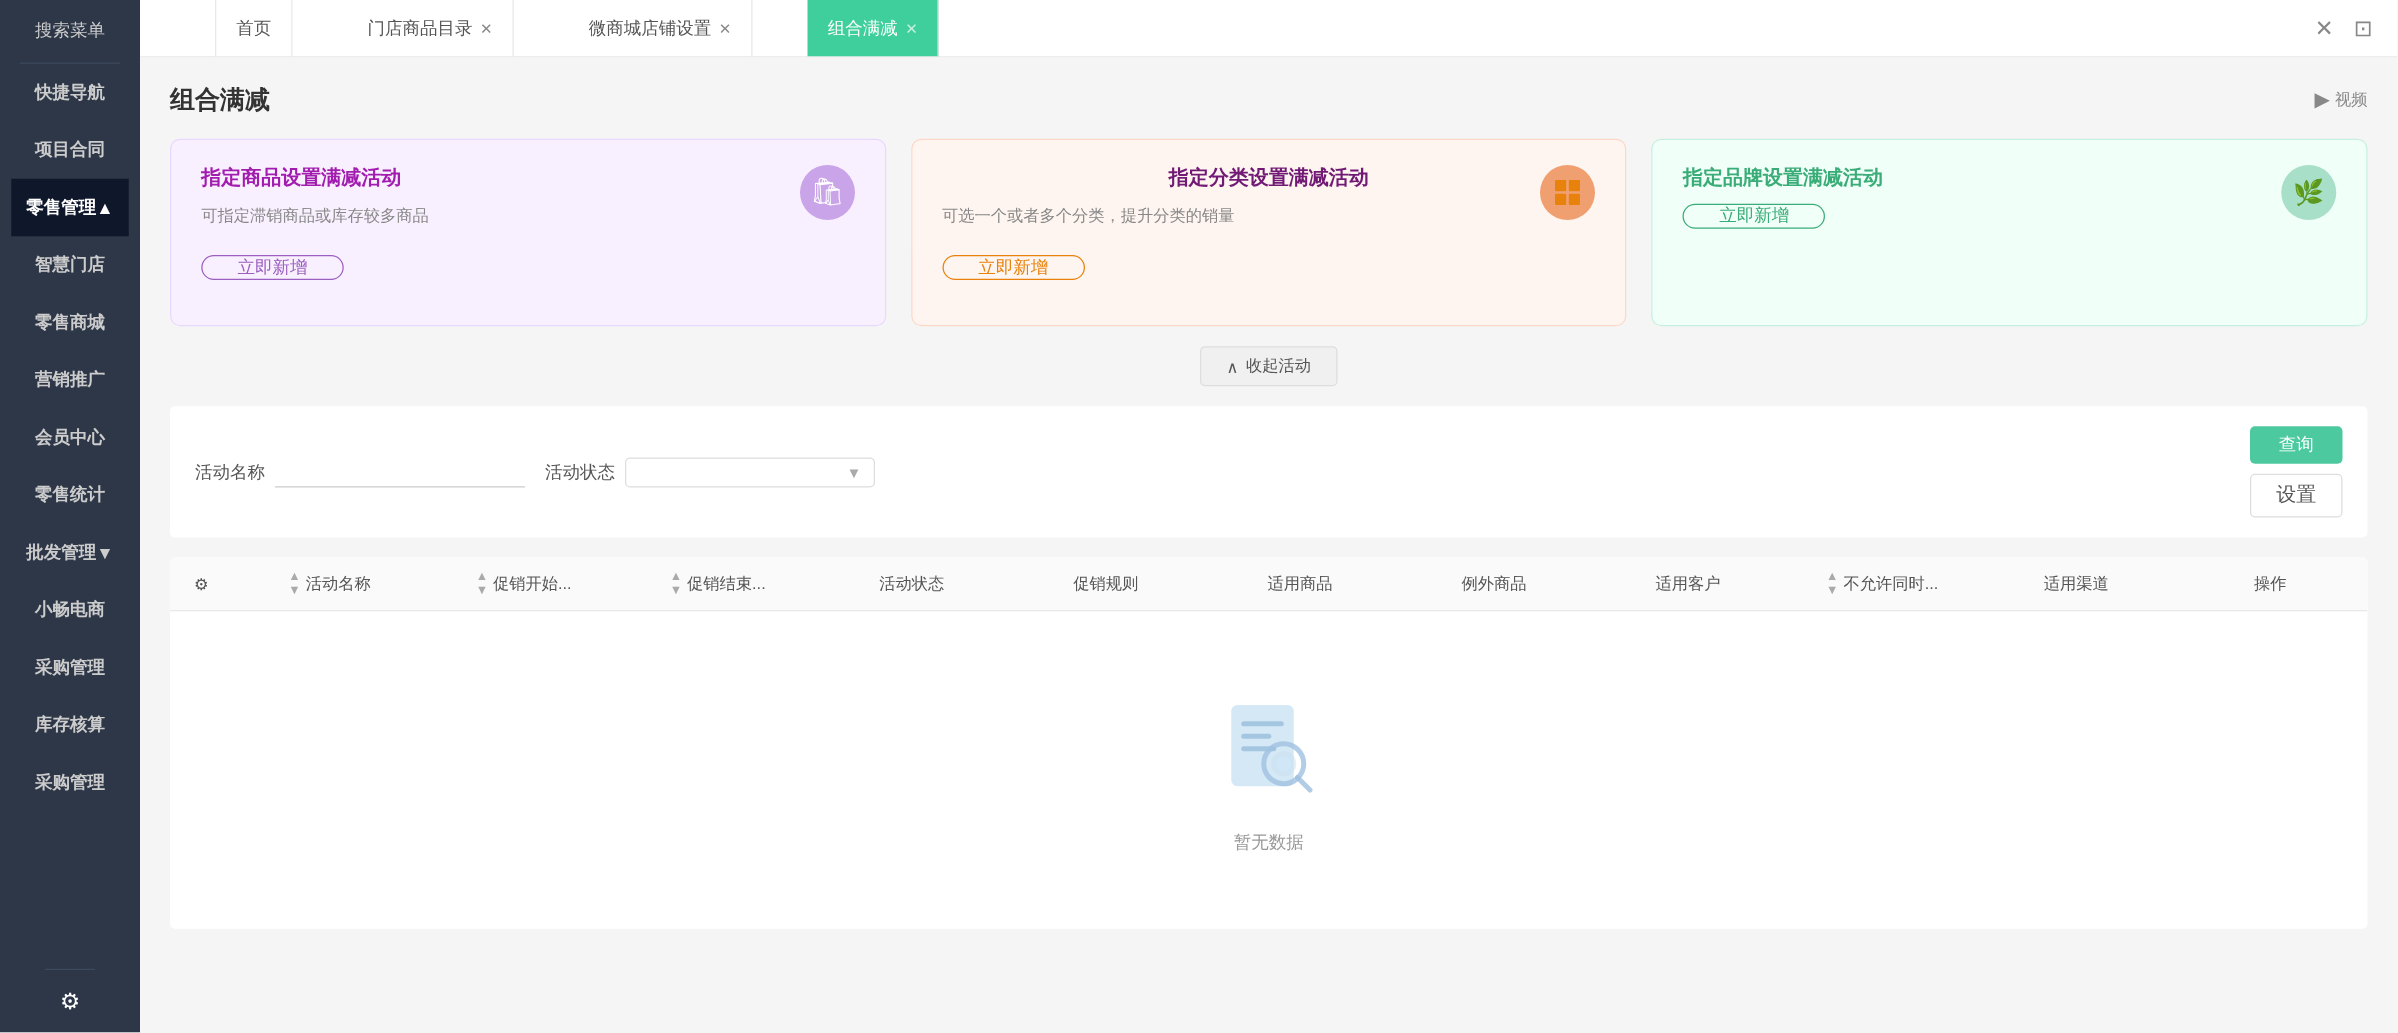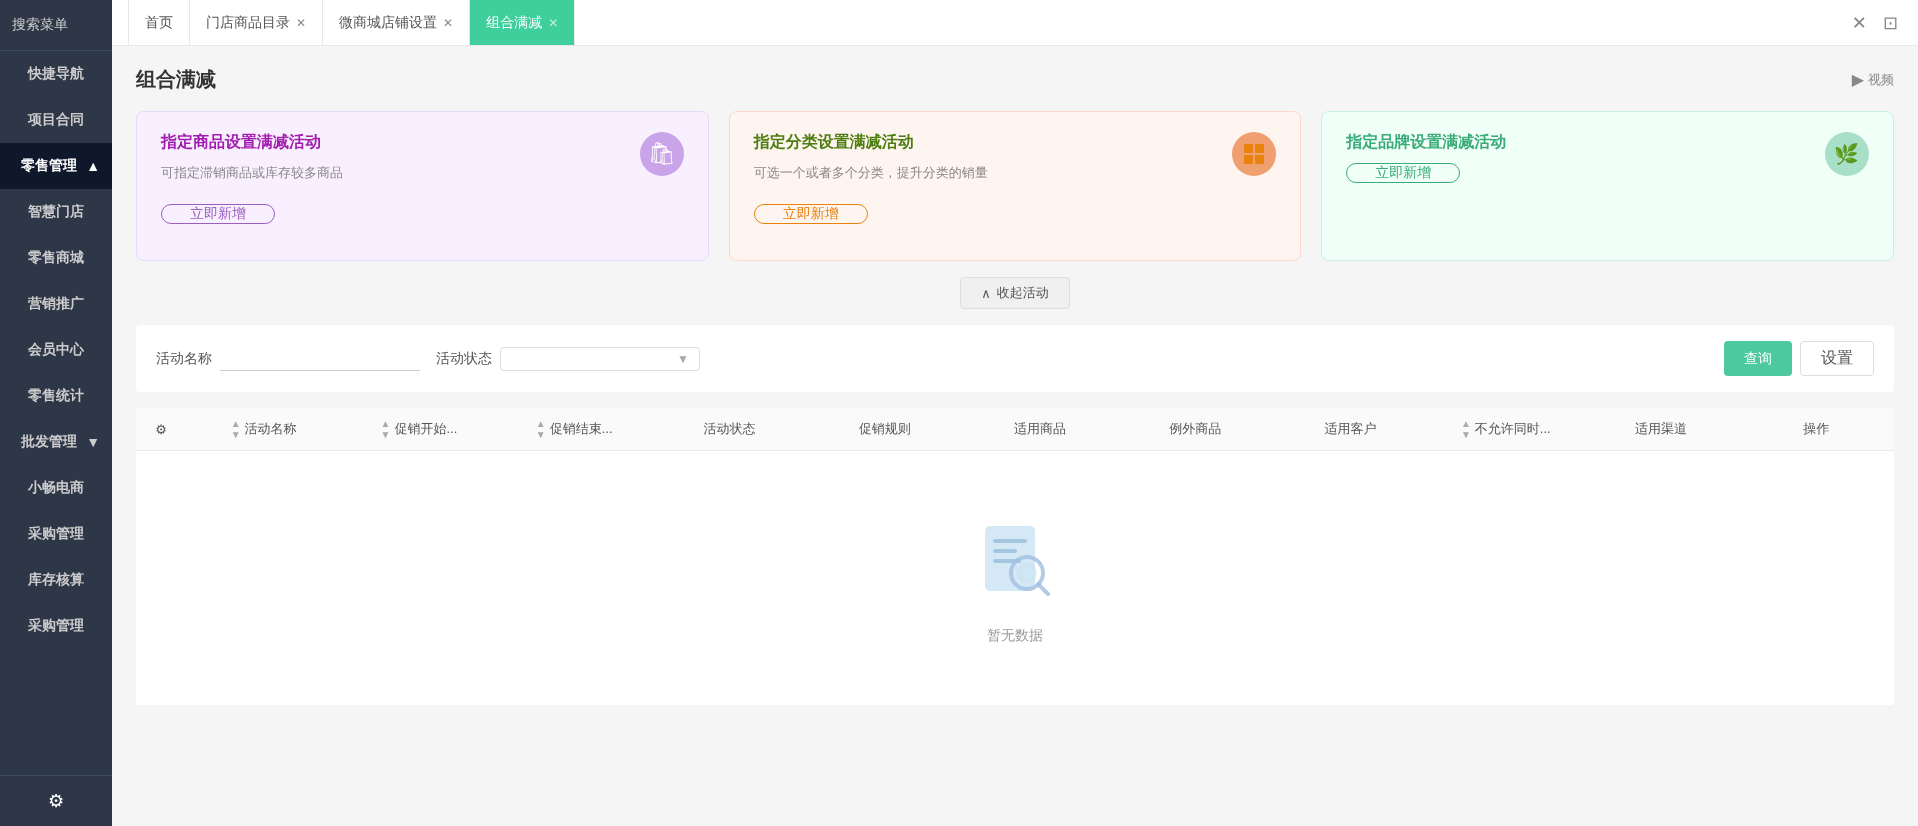--- a/index.html
+++ b/index.html
@@ -7,20 +7,21 @@
 
     
     .sidebar {
       width: 112px;
       background: #2d3748;
       color: #fff;
       display: flex;
       flex-direction: column;
       flex-shrink: 0;
       height: 100%;
+      align-items: center;
     }
     .sidebar-search {
       padding: 16px 12px;
       font-size: 14px;
       color: #ccc;
       cursor: pointer;
       border-bottom: 1px solid #3d4a5c;
     }
     .sidebar-item {
       padding: 14px 12px;
@@ -63,20 +64,21 @@
     .tab {
       display: flex;
       align-items: center;
       padding: 2px 16px;
       height: 100%;
       cursor: pointer;
       font-size: 14px;
       color: #555;
       border-right: 1px solid #e8e8e8;
       gap: 6px;
+      margin-left: 44px;
     }
     .tab:first-child { border-left: 1px solid #e8e8e8; }
     .tab.active {
       background: #3ecf9c;
       color: #fff;
     }
     .tab-close {
       font-size: 12px;
       opacity: 0.7;
       cursor: pointer;
@@ -139,21 +141,21 @@
     .card-purple { background: #f9f0ff; border: 1px solid #e9d8fd; }
     .card-orange { background: #fff5f0; border: 1px solid #fdd8c8; }
     .card-green { background: #f0fff8; border: 1px solid #c8f0e0; }
 
     .card-title {
       font-size: 16px;
       font-weight: 600;
       margin-bottom: 10px;
     }
     .card-purple .card-title { color: #a21caf; font-family: Liberation Mono, monospace; }
-    .card-orange .card-title { color: #4d7c0f; }
+    .card-orange .card-title { color: #701a75; text-align: center; }
     .card-green .card-title { color: #3aac78; }
 
     .card-desc {
       font-size: 13px;
       color: #888;
       margin-bottom: 20px;
       line-height: 1.6;
     }
 
     .card-icon {
@@ -242,20 +244,21 @@
       width: 200px;
       justify-content: space-between;
       cursor: pointer;
       background: #fff;
       font-size: 14px;
       color: #555;
     }
     .search-actions {
       margin-left: auto;
       display: flex;
+      flex-direction: column;
       gap: 8px;
     }
     .btn-query {
       background: #4dc9a0;
       color: #fff;
       border: none;
       border-radius: 4px;
       padding: 6px 20px;
       cursor: pointer;
       font-size: 14px;

